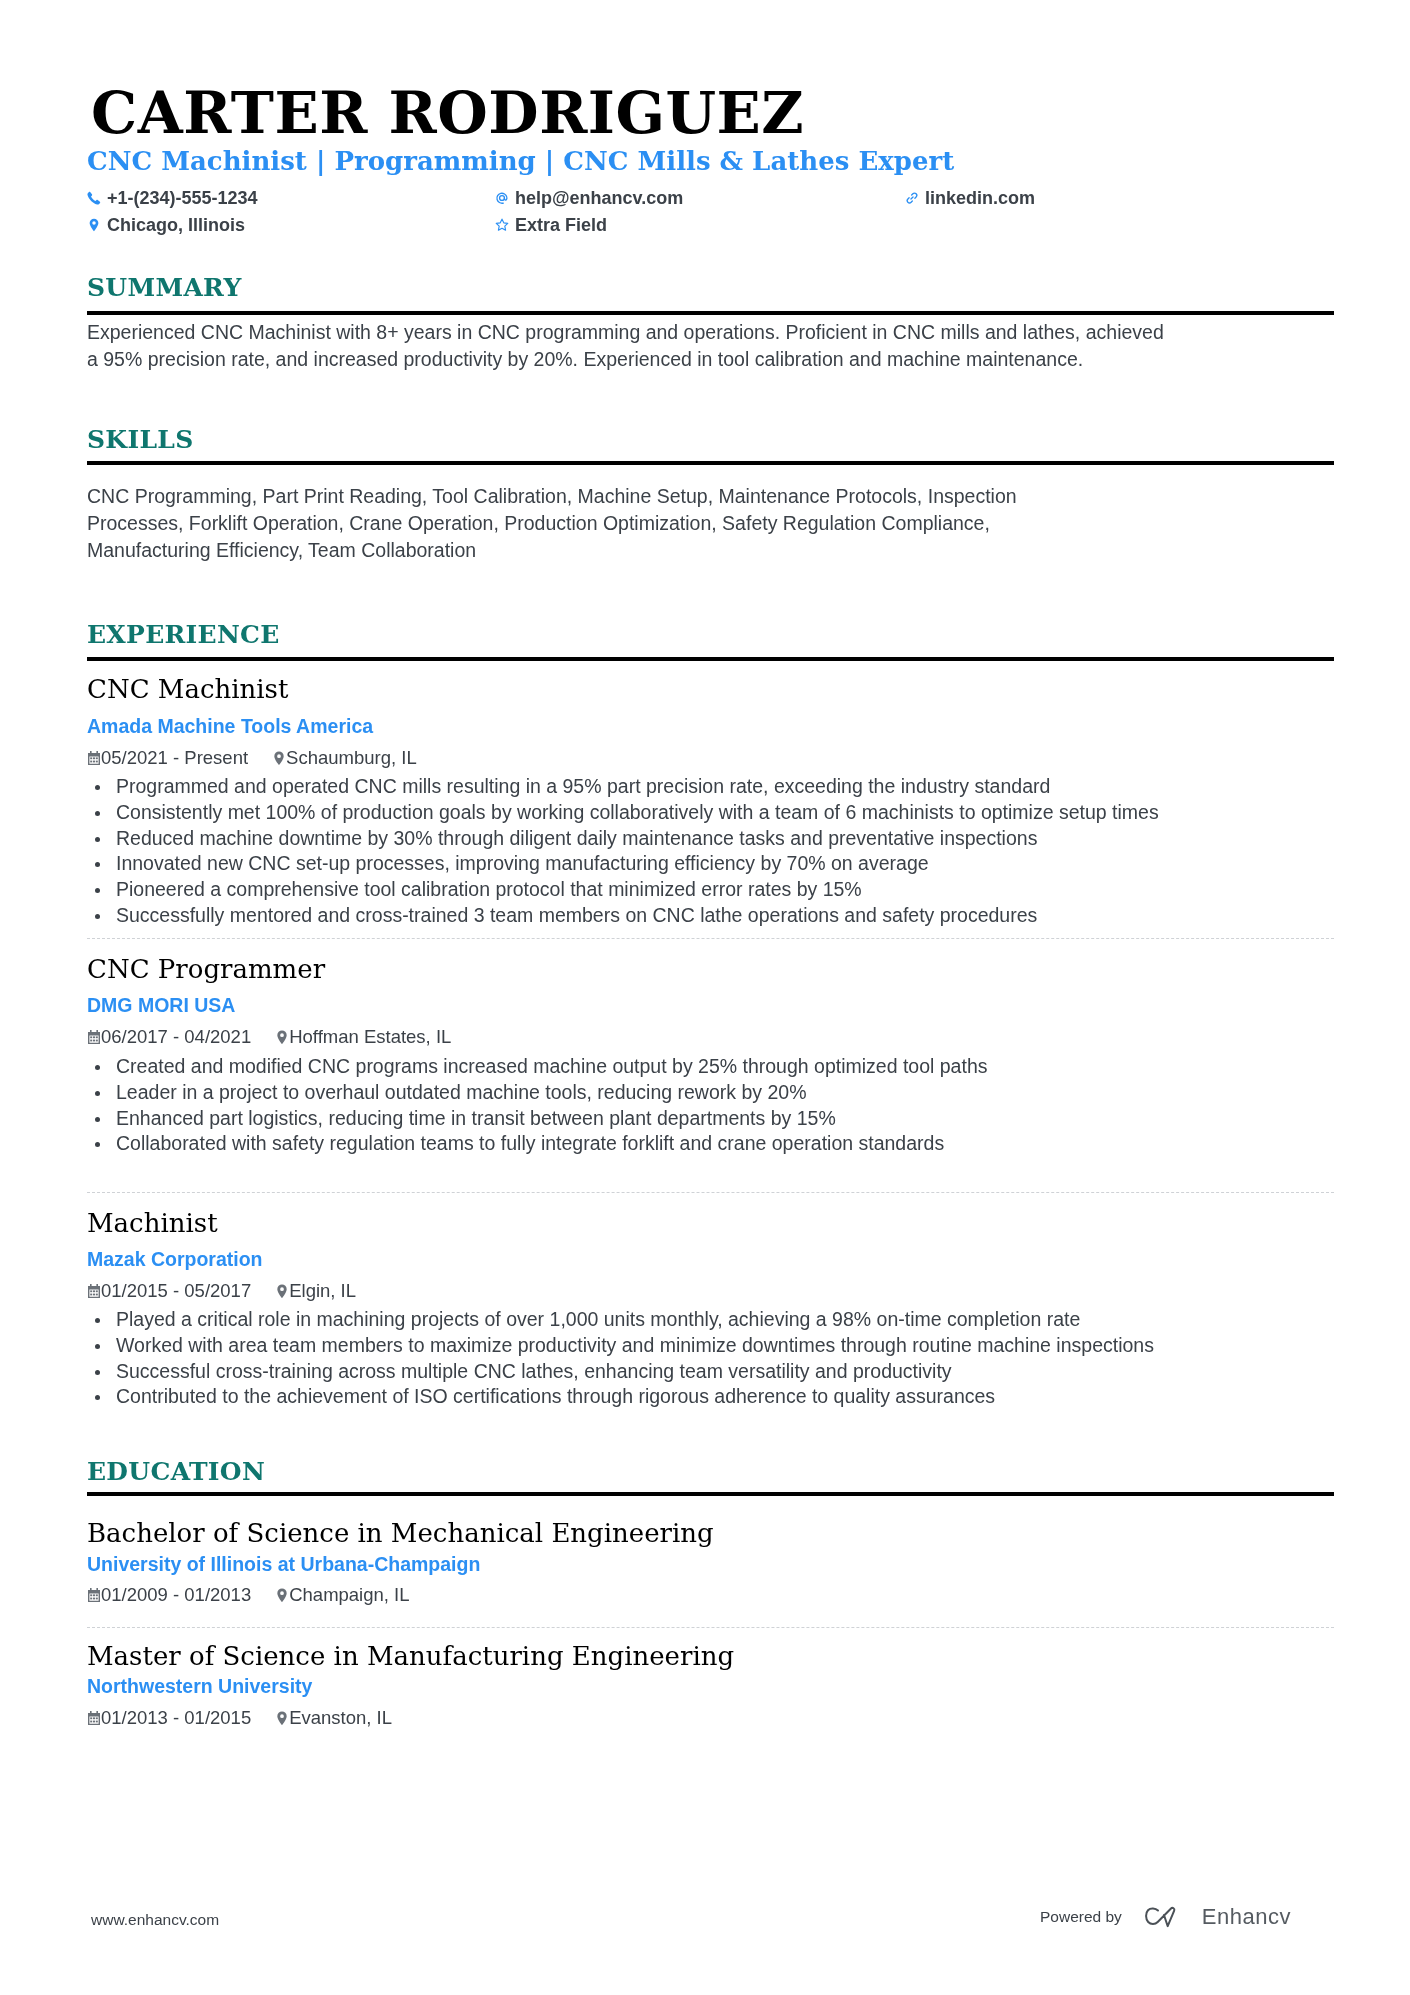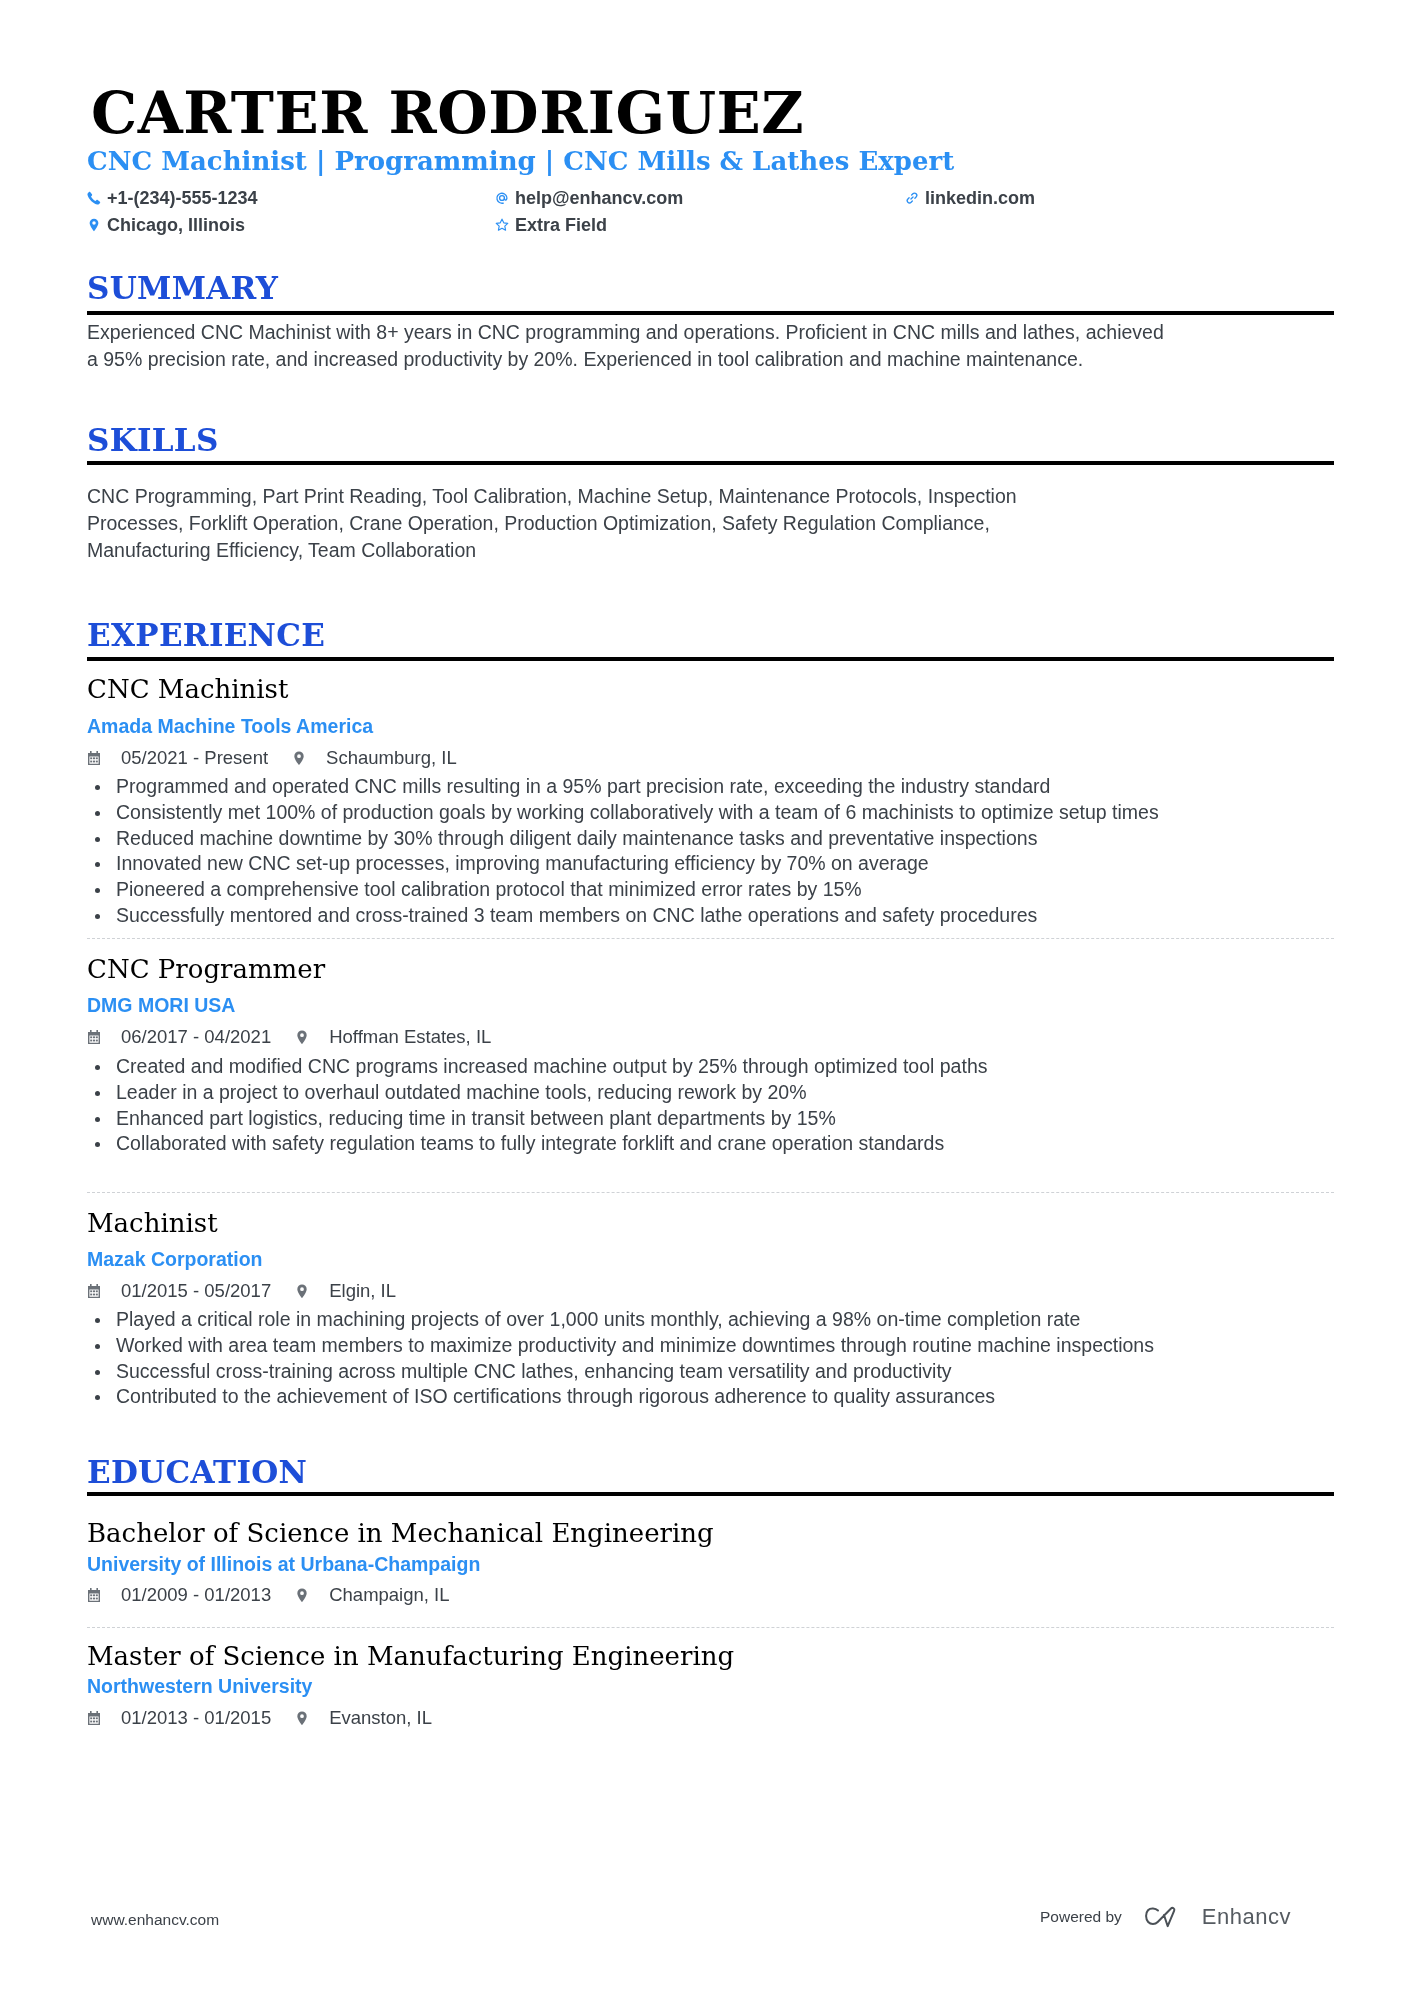--- a/index.html
+++ b/index.html
@@ -14,34 +14,34 @@
           font-family: "DejaVu Serif", "Liberation Serif", serif; font-weight: 700;
           font-size: 26px; line-height: 34px; color: #2b8ff3; }
 
   .contacts { position: absolute; top: 185px; left: 0; width: 1247px; height: 56px; }
   .contact { position: absolute; display: flex; align-items: center; gap: 6px;
              font-weight: 700; font-size: 18px; line-height: 26px; color: #3b4148; }
   .contact svg { width: 14px; height: 14px; flex: none; }
 
   .section-title { position: absolute; left: 0; margin: 0;
           font-family: "DejaVu Serif", "Liberation Serif", serif; font-weight: 700;
-          font-size: 31px; line-height: 40px; color: #1d4ed8; letter-spacing: 0.3px; }
+          font-size: 25px; line-height: 40px; color: #0f766e; letter-spacing: 0.3px; }
   .rule { position: absolute; left: 0; width: 1247px; height: 4px; background: #000; }
 
   .para { position: absolute; left: 0; width: 1247px; margin: 0;
           font-size: 19.5px; line-height: 27px; color: #3b4148; }
 
   .entry-title { position: absolute; left: 0; margin: 0;
           font-family: "DejaVu Serif", "Liberation Serif", serif; font-weight: 400;
           font-size: 26px; line-height: 34px; color: #000; }
   .company { position: absolute; left: 0; margin: 0; font-weight: 700;
           font-size: 19.5px; line-height: 26px; color: #2b8ff3; }
   .meta { position: absolute; left: 0; display: flex; align-items: center;
           font-size: 18.5px; line-height: 26px; color: #3b4148; }
-  .meta .item { display: flex; align-items: center; gap: 20px; margin-right: 24px; }
+  .meta .item { display: flex; align-items: center; gap: 0; margin-right: 24px; }
   .meta svg { width: 14px; height: 15px; fill: #6b7178; flex: none; }
 
   .bullets { position: absolute; left: 0; margin: 0; padding: 0; list-style: none; width: 1247px; }
   .bullets li { position: relative; padding-left: 29px; font-size: 19.5px; line-height: 25.8px; color: #3b4148; white-space: nowrap; }
   .bullets li::before { content: ""; position: absolute; left: 8px; top: 11px; width: 5px; height: 5px; border-radius: 50%; background: #3b4148; }
 
   .dash { position: absolute; left: 0; width: 1247px; height: 0; border-top: 1.5px dashed #cfd2d6; }
 
   .footer-left { position: absolute; left: 91px; top: 1910px; font-size: 15.5px; line-height: 20px; color: #3b4148; }
   .footer-right { position: absolute; left: 1040px; top: 1904px; display: flex; align-items: center; gap: 22px; }

